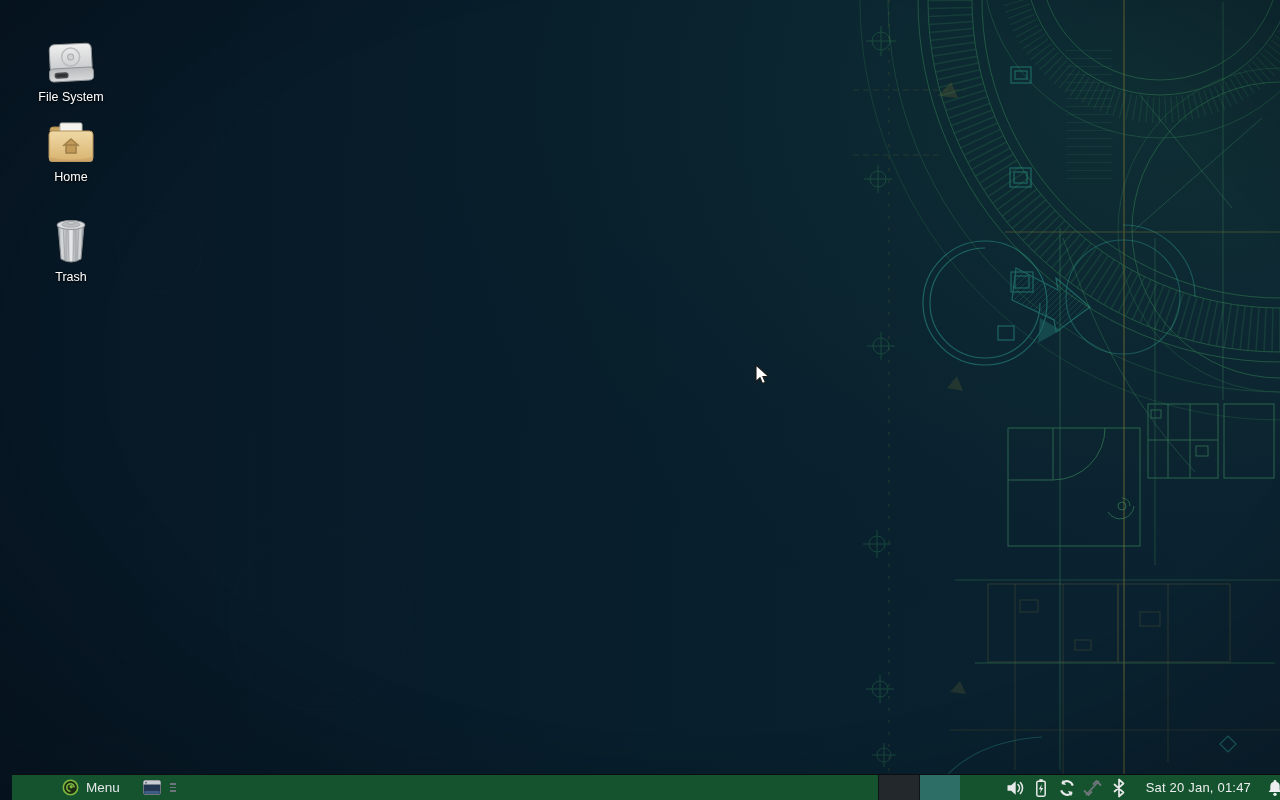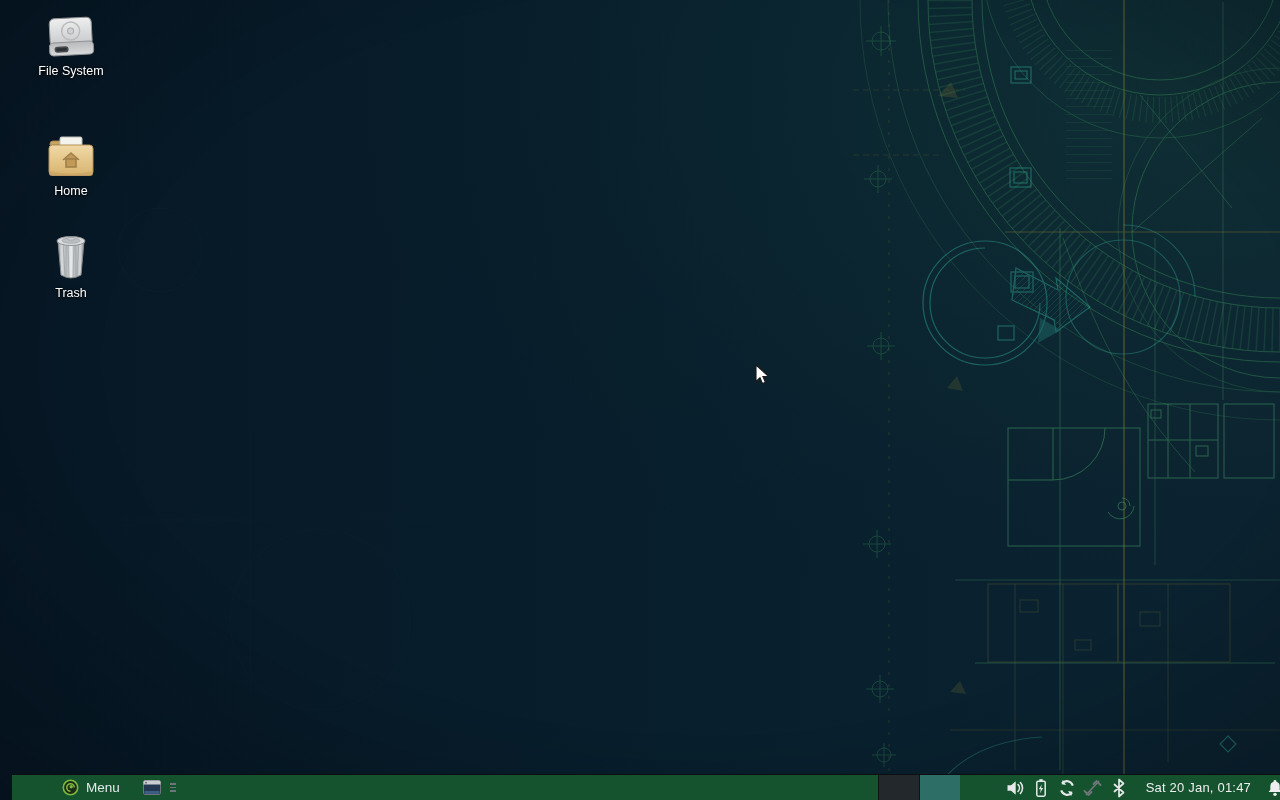--- a/index.html
+++ b/index.html
@@ -5,23 +5,23 @@
   html,body{margin:0;padding:0;width:1280px;height:800px;overflow:hidden;
     font-family:"Liberation Sans","DejaVu Sans",sans-serif;background:#081c29;}
   .screen{position:relative;width:1280px;height:800px;overflow:hidden;}
   .wallpaper{position:absolute;left:0;top:0;z-index:0;}
 
   
   .desktop-icon{position:absolute;left:24px;width:94px;text-align:center;z-index:2;cursor:default;}
   .desktop-icon .glyph{display:flex;justify-content:center;align-items:flex-end;height:50px;}
   .desktop-icon .label{display:block;margin-top:4px;font-size:12.5px;line-height:15px;color:#ffffff;
     text-shadow:0 1px 2px rgba(0,0,0,.95),0 0 4px rgba(0,0,0,.7);}
-  #icon-filesystem{top:10px;}
-  #icon-home{top:130px;}
-  #icon-trash{top:232px;}
+  #icon-filesystem{top:36px;}
+  #icon-home{top:116px;}
+  #icon-trash{top:216px;}
 
   
   .panel{position:absolute;left:12px;bottom:0;width:1280px;height:26px;z-index:5;
     background:#14532d;border-top:1px solid #0c0e11;box-sizing:border-box;
     display:flex;align-items:center;color:#e8eaec;padding-left:45px;}
   .menu-btn{display:flex;align-items:center;gap:7px;height:26px;padding:0 8px 0 5px;cursor:pointer;}
   .menu-btn span{font-size:13.5px;color:#e4e7ea;}
   .launcher{display:flex;align-items:center;justify-content:center;width:24px;height:26px;margin-left:12px;cursor:pointer;}
   .handle{display:flex;flex-direction:column;gap:2px;margin-left:4px;padding:4px 2px;cursor:pointer;}
   .handle i{display:block;width:6px;height:1.5px;background:#6d747b;}

